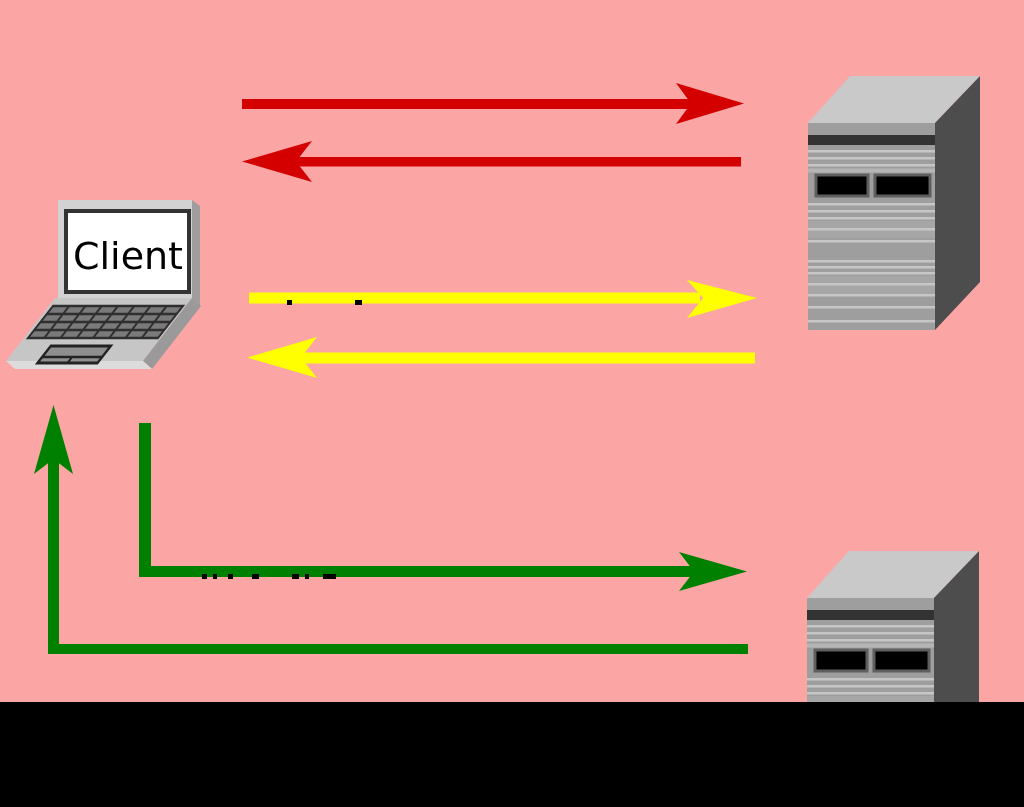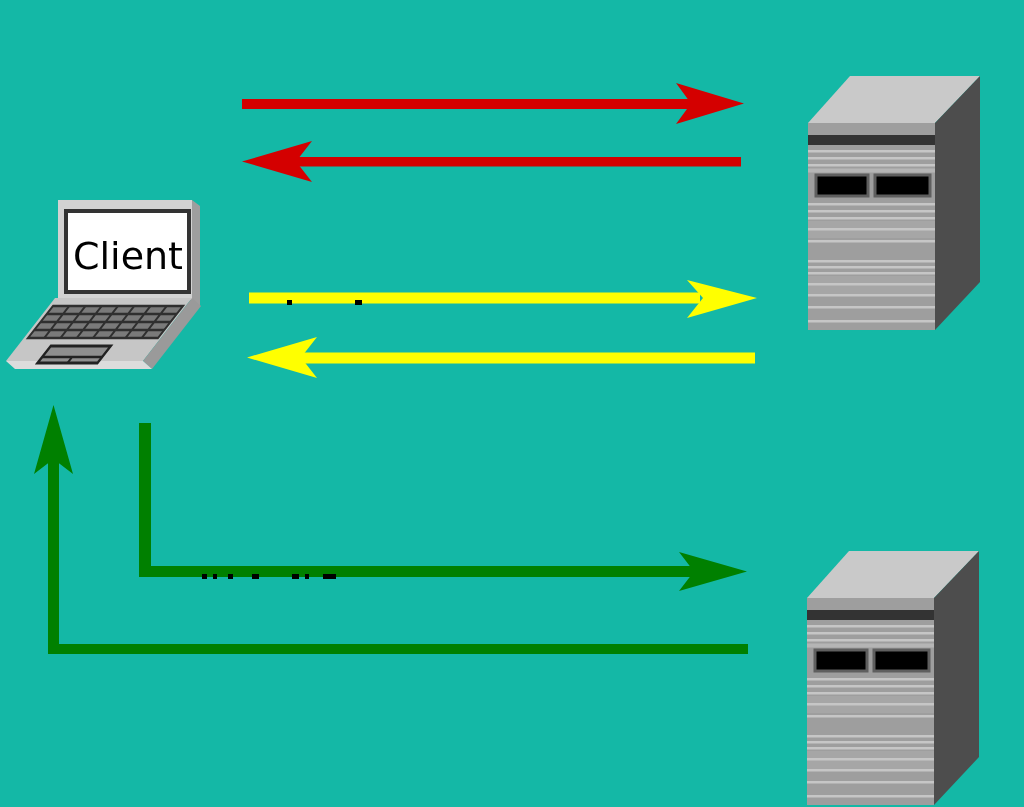--- a/index.html
+++ b/index.html
@@ -1,16 +1,16 @@
 <!DOCTYPE html>
 <html><head>
 <meta charset="utf-8">
 <style>
   html,body{margin:0;padding:0;background:#000;}
-  .stage{position:relative;width:1024px;height:807px;background:#14b8a6;overflow:hidden;}
+  .stage{position:relative;width:1024px;height:702px;background:#fca5a5;overflow:hidden;}
   svg{display:block;}
   .client-label-text{
     font-family:"DejaVu Sans","Liberation Sans",sans-serif;
     font-size:38px;
     fill:#000000;
   }
 </style>
 </head>
 <body>
 

